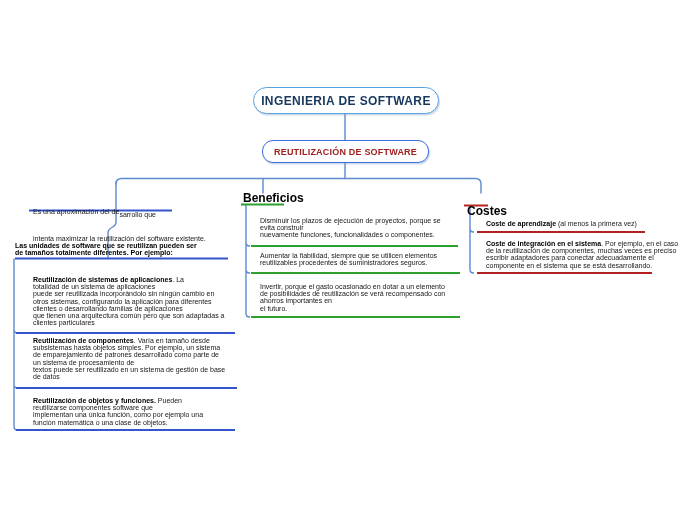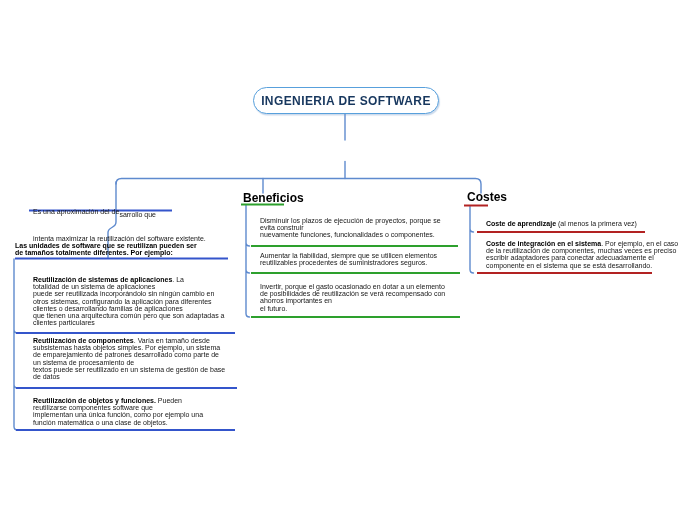--- a/index.html
+++ b/index.html
@@ -56,20 +56,23 @@
       <path class="u u-cost" d="M464,205.5 H488"></path>
       <path class="u u-cost" d="M477,232 H645"></path>
       <path class="u u-cost" d="M477,273 H652"></path>
     </g>
   </svg>
 
   <div class="node node-root">
     <span>INGENIERIA DE SOFTWARE</span>
   </div>
 
+  <div class="node node-sub">
+    <span>REUTILIZACIÓN DE SOFTWARE</span>
+  </div>
 
   <div class="t intro" style="left:33px;top:189px;">
     <div><span>Es una aproximación del de</span><span class="dropword">sarrollo que</span></div>
     <div>intenta maximizar la reutilización del software existente.</div>
   </div>
 
   <div class="t bold" style="left:15px;top:242px;">Las unidades de software que se reutilizan pueden ser
 de tamaños totalmente diferentes. Por ejemplo:</div>
 
   <div class="t" style="left:33px;top:276px;"><span class="bold">Reutilización de sistemas de aplicaciones</span><span>. La
@@ -99,21 +102,21 @@
 nuevamente funciones, funcionalidades o componentes.</div>
 
   <div class="t" style="left:260px;top:252px;">Aumentar la fiabilidad, siempre que se utilicen elementos
 reutilizables procedentes de suministradores seguros.</div>
 
   <div class="t" style="left:260px;top:283px;">Invertir, porque el gasto ocasionado en dotar a un elemento
 de posibilidades de reutilización se verá recompensado con
 ahorros importantes en
 el futuro.</div>
 
-  <div class="t lbl" style="left:467px;top:194px;">Costes</div>
+  <div class="t lbl" style="left:467px;top:208px;">Costes</div>
 
   <div class="t" style="left:486px;top:220px;"><span class="bold">Coste de aprendizaje</span><span> (al menos la primera vez)</span></div>
 
   <div class="t" style="left:486px;top:240px;"><span class="bold">Coste de integración en el sistema</span><span>. Por ejemplo, en el caso
 de la reutilización de componentes, muchas veces es preciso
 escribir adaptadores para conectar adecuadamente el
 componente en el sistema que se está desarrollando.</span></div>
 
 </div>
 

